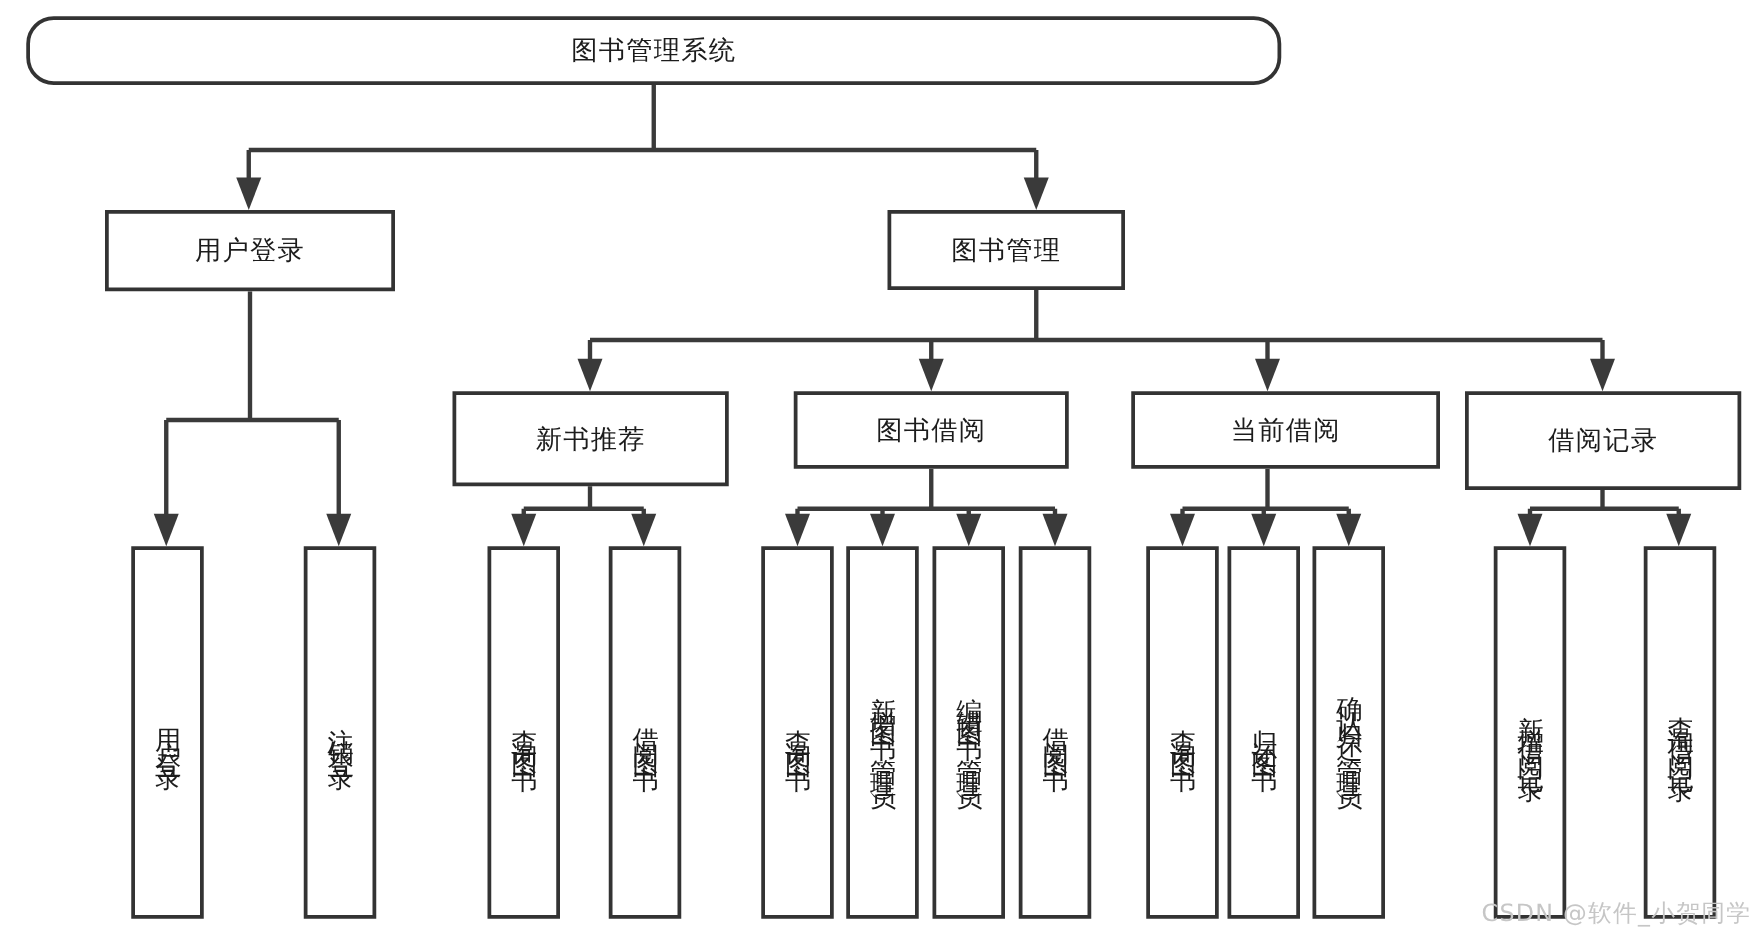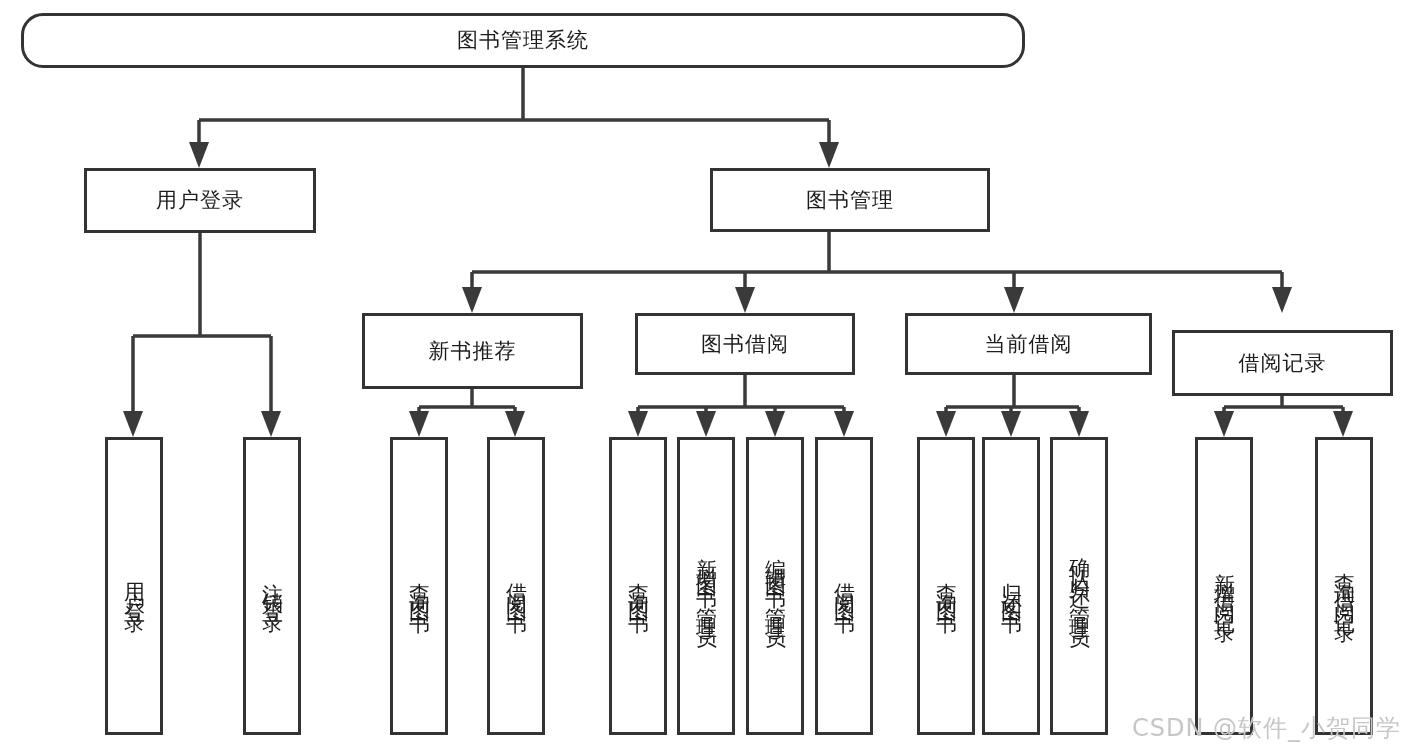--- a/index.html
+++ b/index.html
@@ -27,21 +27,21 @@
     border:3px solid var(--border);
     display:flex;align-items:center;justify-content:center;
   }
   .vtext{
     writing-mode:vertical-rl;text-orientation:mixed;
     color:var(--text);font-size:21px;letter-spacing:10px;line-height:1;
     white-space:nowrap;
   }
   .watermark{
     position:absolute;right:4px;bottom:3px;
-    color:var(--watermark);font-size:24px;letter-spacing:1px;
+    color:var(--watermark);font-size:19px;letter-spacing:1px;
     user-select:none;pointer-events:none;
   }
 </style>
 </head>
 <body>
 
 <div class="stage">
 
   <svg class="wires" viewBox="0 0 1405 747">
 
@@ -93,34 +93,34 @@
     </g>
   </svg>
 
   <div class="hbox big" style="left:21px;top:13px;width:1004px;height:55px">
     <span>图书管理系统</span>
   </div>
 
   <div class="hbox" style="left:84px;top:168px;width:232px;height:65px">
     <span>用户登录</span>
   </div>
-  <div class="hbox" style="left:710px;top:168px;width:280px;height:64px">
+  <div class="hbox" style="left:710px;top:168px;width:190px;height:64px">
     <span>图书管理</span>
   </div>
 
   <div class="hbox" style="left:362px;top:313px;width:221px;height:76px">
     <span>新书推荐</span>
   </div>
   <div class="hbox" style="left:635px;top:313px;width:220px;height:62px">
     <span>图书借阅</span>
   </div>
   <div class="hbox" style="left:905px;top:313px;width:247px;height:62px">
     <span>当前借阅</span>
   </div>
-  <div class="hbox" style="left:1172px;top:330px;width:221px;height:66px">
+  <div class="hbox" style="left:1172px;top:313px;width:221px;height:79px">
     <span>借阅记录</span>
   </div>
 
   <div class="vbox" style="left:105px;top:437px">
     <span class="vtext">用户登录</span>
   </div>
   <div class="vbox" style="left:243px;top:437px">
     <span class="vtext">注销登录</span>
   </div>
 

